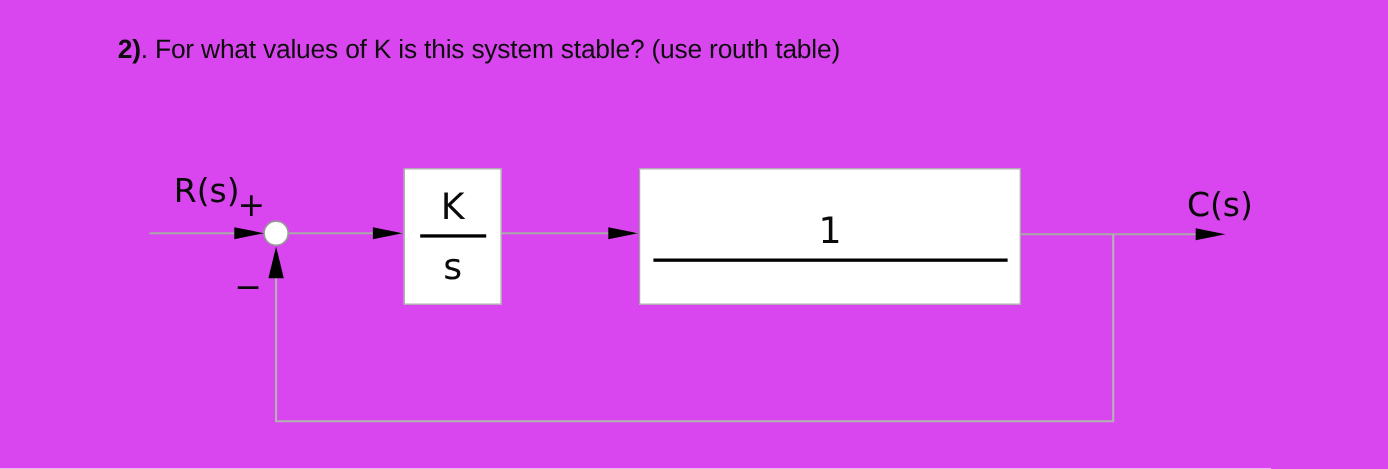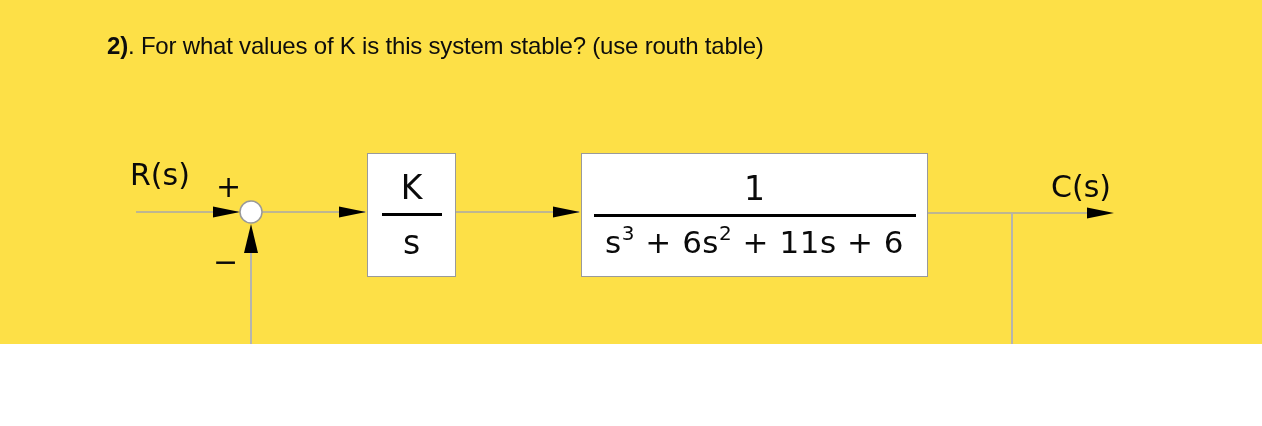--- a/index.html
+++ b/index.html
@@ -3,22 +3,22 @@
 <meta charset="utf-8">
 <style>
   html, body {
     margin: 0;
     padding: 0;
     background: #ffffff;
   }
   #canvas {
     position: relative;
     width: 1262px;
-    height: 344px;
-    background: #fde047;
+    height: 426px;
+    background: #d946ef;
     overflow: hidden;
     font-family: "Liberation Sans", sans-serif;
     color: #000000;
   }
   
   .title {
     position: absolute;
     left: 107px;
     top: 31px;
     font-size: 24px;
@@ -36,21 +36,21 @@
   }
   
   .dlabel {
     position: absolute;
     font-family: "DejaVu Sans", sans-serif;
     color: #0a0a0a;
     z-index: 3;
     white-space: nowrap;
     line-height: 1;
   }
-  .sig { font-size: 30px; }
+  .sig { font-size: 30px; margin-left: 28px; }
   .sign { font-size: 30px; }
   
   .tfblock {
     position: absolute;
     top: 153px;
     height: 124px;
     box-sizing: border-box;
     border: 1.6px solid #9a9a9a;
     background: #ffffff;
     z-index: 2;
@@ -126,16 +126,15 @@
 
   <div class="tfblock" id="controller-block">
     <div class="numer">K</div>
     <div class="fracline"></div>
     <div class="denom">s</div>
   </div>
 
   <div class="tfblock" id="plant-block">
     <div class="numer">1</div>
     <div class="fracline"></div>
-    <div class="denom"><span>s</span><sup>3</sup><span> + 6s</span><sup>2</sup><span> + 11s + 6</span></div>
   </div>
 
 </div>
 
 </body></html>

